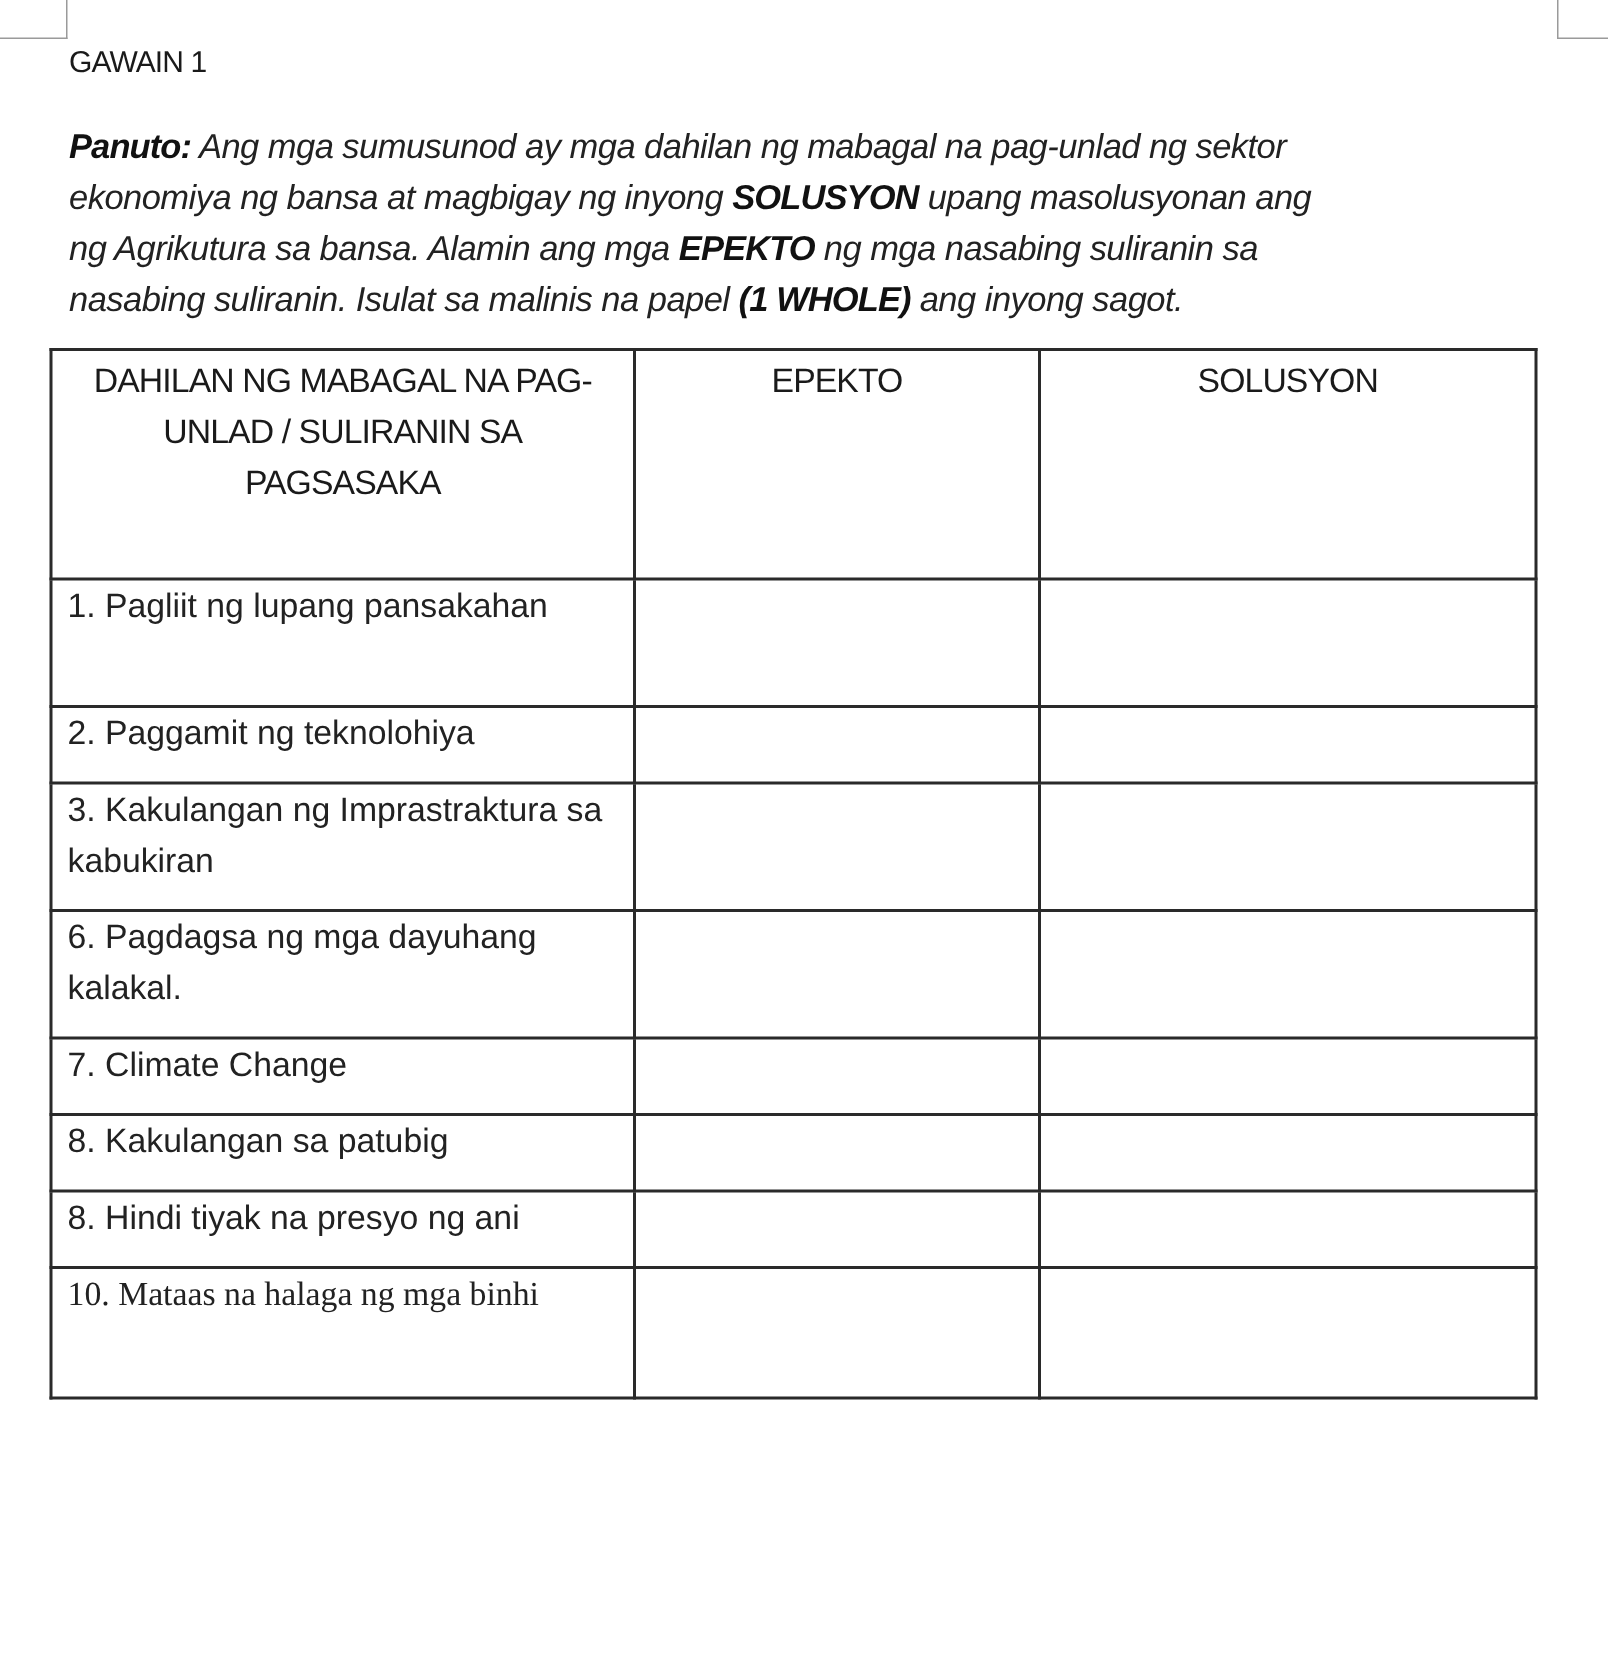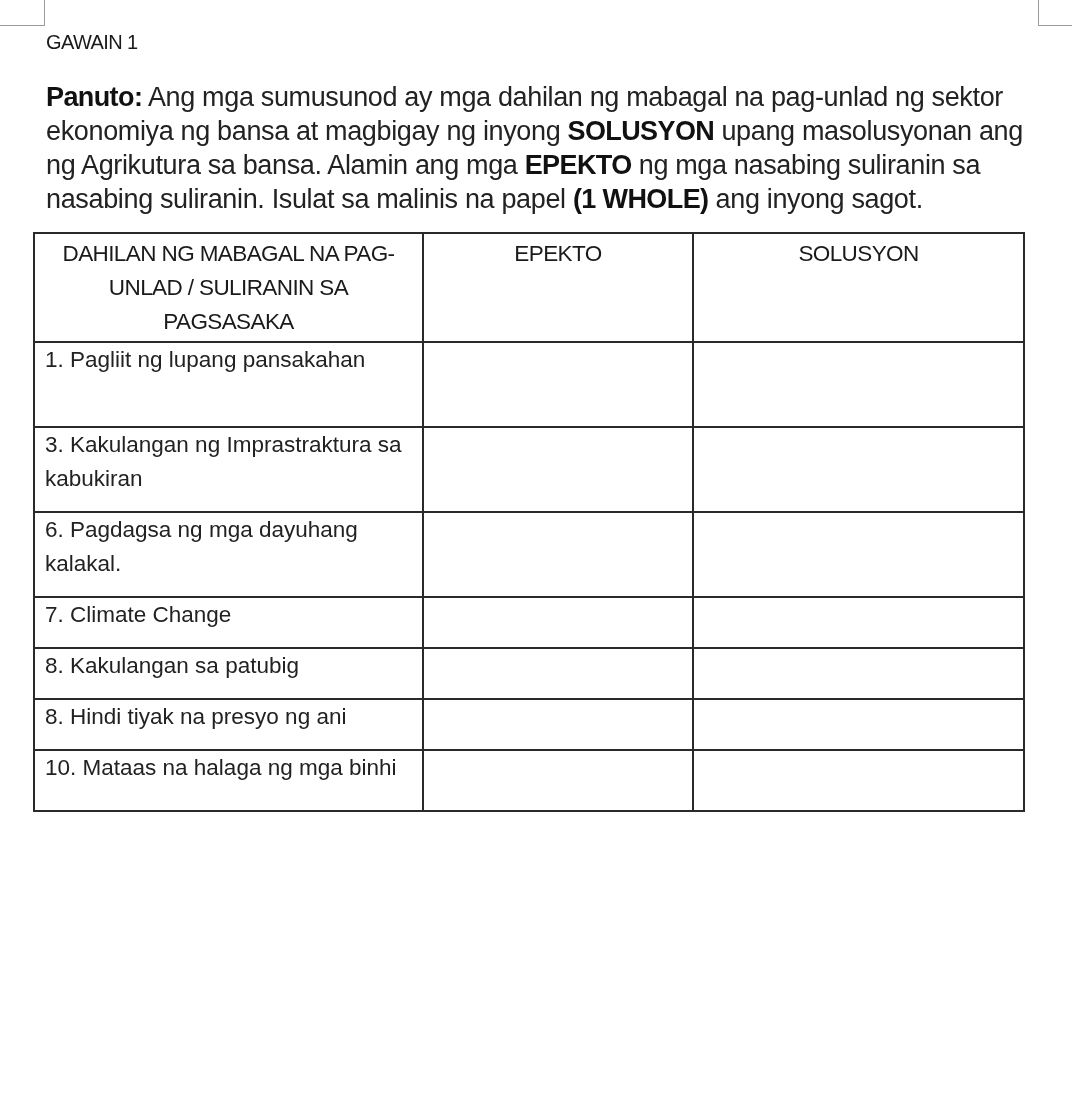--- a/index.html
+++ b/index.html
@@ -36,24 +36,25 @@
       font-size: 20px;
       line-height: 28px;
       letter-spacing: -0.6px;
       color: #1a1a1a;
     }
     .instructions {
       position: absolute;
       left: 46px;
       top: 80px;
       width: 980px;
-      font-size: 27px;
+      font-size: 23px;
       line-height: 34px;
       letter-spacing: -0.35px;
       color: #222;
+      font-style: italic;
     }
     .instructions .line {
       display: block;
       white-space: nowrap;
     }
     .instructions b {
       font-weight: bold;
       color: #111;
       letter-spacing: -0.6px;
     }
@@ -77,24 +78,24 @@
     }
     table.worksheet th {
       text-align: center;
       letter-spacing: -0.6px;
       padding-top: 3px;
       color: #1a1a1a;
     }
     col.c1 { width: 389px; }
     col.c2 { width: 270px; }
     col.c3 { width: 331px; }
-    tr.h-head { height: 109px; }
+    tr.h-head { height: 153px; }
     tr.h-2 { height: 85px; margin-left: 44px; }
     tr.h-1 { height: 51px; }
-    tr.h-last { height: 61px; }
+    tr.h-last { height: 87px; font-family: Liberation Serif, serif; }
     td.reason { padding-top: 2px; }
   </style>
 </head>
 <body>
 
 <div class="crop-mark crop-tl"></div>
 <div class="crop-mark crop-tr"></div>
 
 <div class="title">GAWAIN 1</div>
 
@@ -125,20 +126,25 @@
       <th>EPEKTO</th>
       <th>SOLUSYON</th>
     </tr>
   </thead>
   <tbody>
     <tr class="h-2">
       <td class="reason">1. Pagliit ng lupang pansakahan</td>
       <td></td>
       <td></td>
     </tr>
+    <tr class="h-1">
+      <td class="reason">2. Paggamit ng teknolohiya</td>
+      <td></td>
+      <td></td>
+    </tr>
     <tr class="h-2">
       <td class="reason">3. Kakulangan ng Imprastraktura sa kabukiran</td>
       <td></td>
       <td></td>
     </tr>
     <tr class="h-2">
       <td class="reason">6. Pagdagsa ng mga dayuhang kalakal.</td>
       <td></td>
       <td></td>
     </tr>

